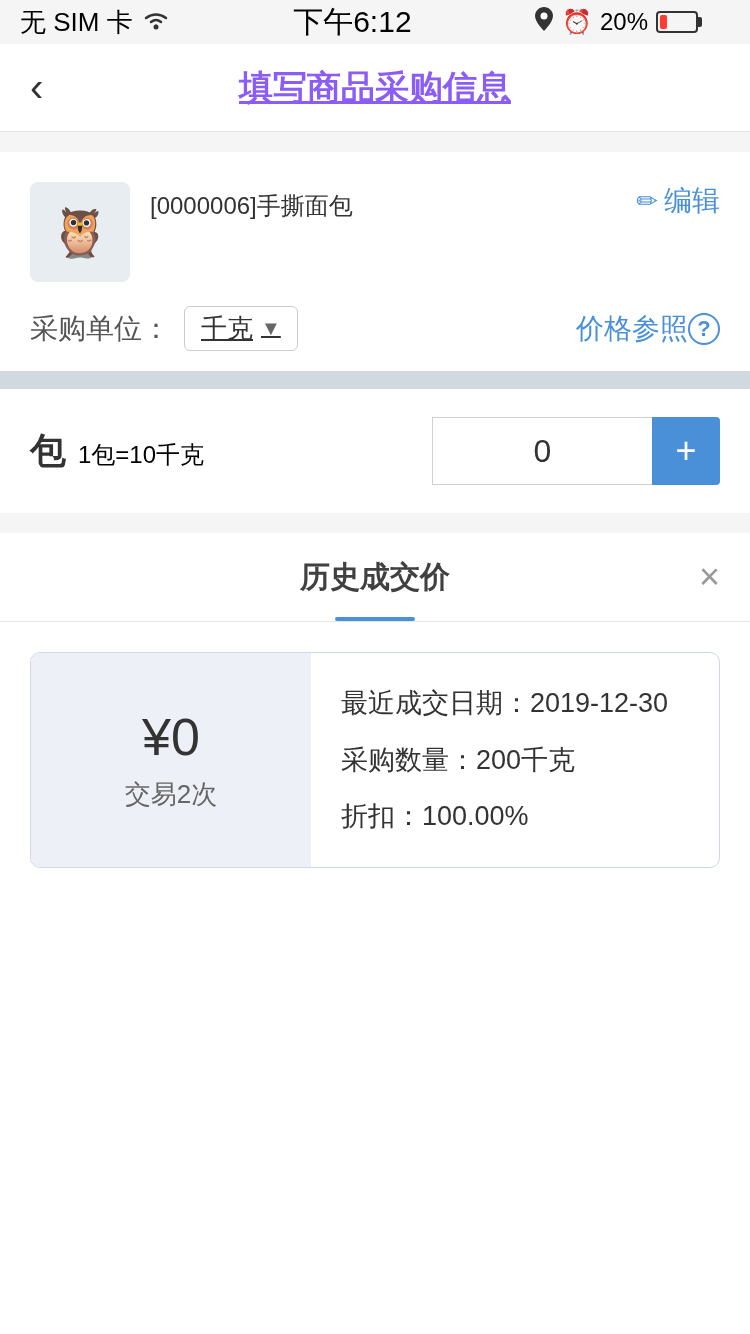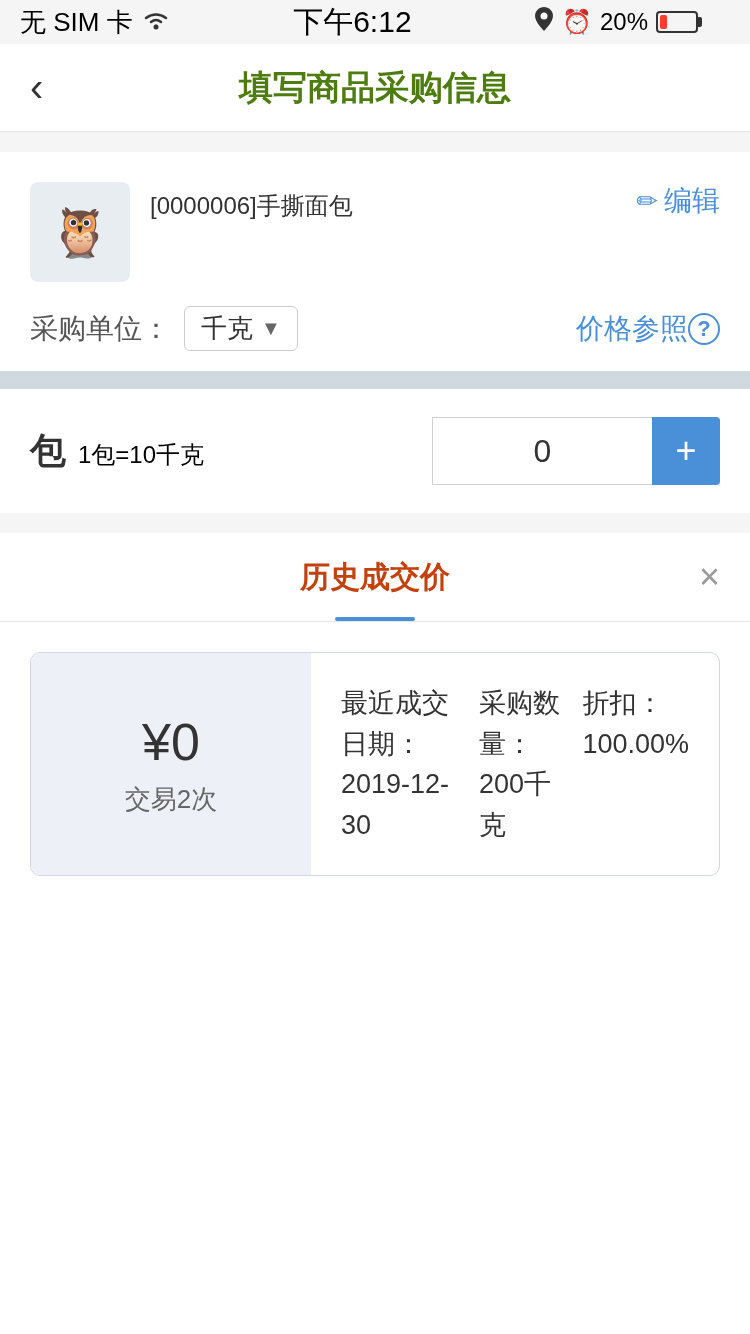--- a/index.html
+++ b/index.html
@@ -85,21 +85,22 @@
     .nav-back {
       position: absolute;
       left: 30px;
       font-size: 40px;
       color: #333;
       cursor: pointer;
     }
     .nav-title {
       font-size: 34px;
       font-weight: 600;
-      color: #4d7c0f;
+      color: #8b5cf6;
+      text-decoration: underline;
     }
 
     
     .product-section {
       background: #ffffff;
       padding: 30px 30px 20px 30px;
       margin-top: 20px;
     }
     .product-header {
       display: flex;
@@ -161,20 +162,21 @@
       border: 1px solid #ccc;
       border-radius: 6px;
       padding: 4px 16px;
       font-size: 26px;
       color: #333;
       display: inline-flex;
       align-items: center;
       gap: 8px;
       background: #fff;
       cursor: pointer;
+      text-decoration: underline;
     }
     .dropdown-arrow {
       font-size: 20px;
       color: #666;
     }
     .price-ref {
       color: #4a90d9;
       font-size: 28px;
       display: flex;
       align-items: center;
@@ -268,21 +270,21 @@
       height: 88px;
       display: flex;
       flex-direction: column;
       align-items: center;
       justify-content: center;
       font-size: 30px;
       cursor: pointer;
       position: relative;
     }
     .tab-item.active {
-      color: #c2410c;
+      color: #404040;
       font-weight: 600;
     }
     .tab-item.inactive {
       color: #666;
     }
     .tab-underline {
       position: absolute;
       bottom: 0;
       left: 50%;
       transform: translateX(-50%);
@@ -327,21 +329,21 @@
     }
     .trade-count {
       font-size: 26px;
       color: #666;
       margin-top: 10px;
     }
     .card-right {
       flex: 1;
       padding: 30px 30px;
       display: flex;
-      flex-direction: row;
+      flex-direction: column;
       gap: 16px;
       justify-content: center;
     }
     .card-info-row {
       font-size: 27px;
       color: #333;
       line-height: 1.5;
     }
 
     

